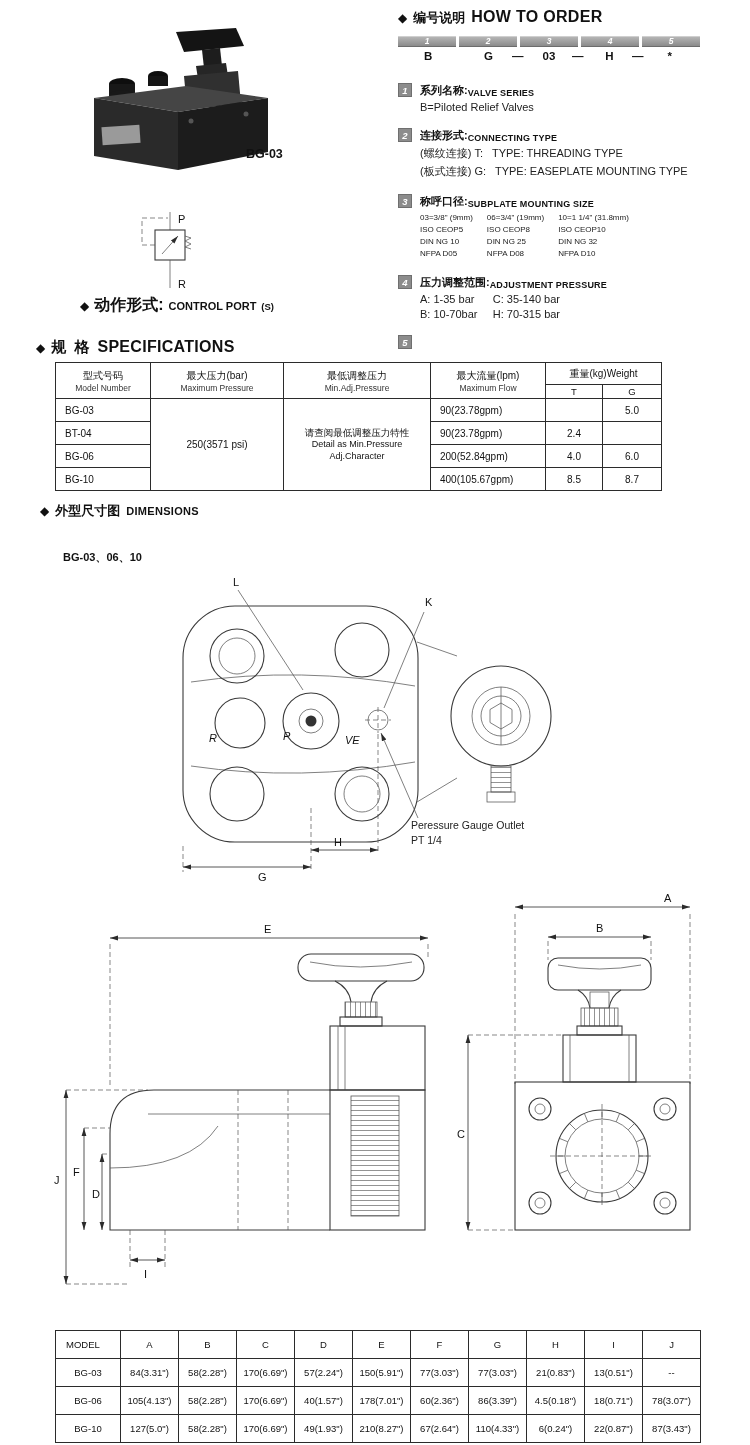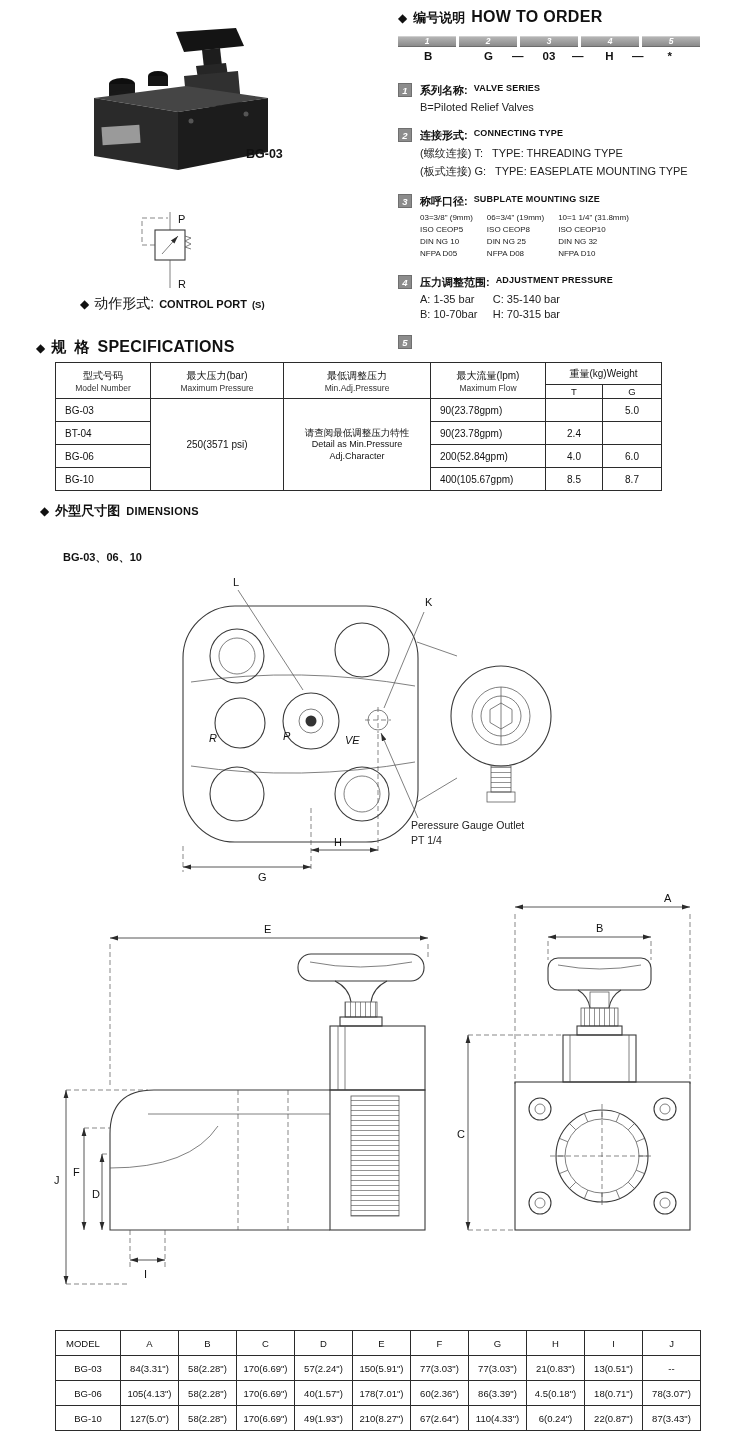--- a/index.html
+++ b/index.html
@@ -20,48 +20,48 @@
   .order{left:398px;top:8px;width:302px}
   .order-bars{display:grid;grid-template-columns:repeat(5,1fr);gap:3px;margin-top:9px}
   .order-bar{height:11px;background:linear-gradient(#b4b4b4,#8b8b8b);border-top:1px solid #cfcfcf;border-bottom:1px solid #6c6c6c;
              color:#fff;font-size:8.5px;font-weight:bold;font-style:italic;display:flex;align-items:center;justify-content:center;line-height:1}
   .order-code{position:relative;display:grid;grid-template-columns:repeat(5,1fr);margin-top:3px;height:15px}
   .order-code span{text-align:center;font-weight:bold;font-size:11.5px}
   .code-dash{position:absolute;top:0;font-weight:bold;font-size:11.5px}
   .oi{display:flex;gap:8px;margin-top:15px}
   .oi .badge{flex:none;width:14px;height:14px;background:#8c8c8c;border:1px solid #6f6f6f;color:#fff;
              font-size:9.5px;font-weight:bold;font-style:italic;display:flex;align-items:center;justify-content:center}
-  .oi-head{display:flex;align-items:flex-start;gap:6px;white-space:nowrap}
+  .oi-head{display:flex;align-items:flex-end;white-space:nowrap}
   .oi-cn{font-weight:bold;font-size:11px}
   .oi-en{font-weight:bold;font-size:9px;letter-spacing:.2px}
   .oi-line{font-size:11px;color:#222;margin-top:3px;white-space:pre-wrap}
   .oi-cols{display:flex;gap:14px;margin-top:3px}
   .oi-col div{font-size:8px;color:#222;line-height:1.5;white-space:nowrap}
 
   
   table{border-collapse:collapse}
   .spec-table{left:55px;top:362px}
   .spec-table td{border:1px solid #2b2b2b;font-size:10px;text-align:center;vertical-align:middle;padding:1px 3px}
   .spec-table .hcn{font-size:10px}
   .spec-table .hen{font-size:8.5px;color:#333}
   .spec-table tr.h td{height:22px}
   .spec-table tr.h2 td{height:13px;font-size:9.5px}
   .spec-table tr.d td{height:23px}
   .spec-table td.left{text-align:left;padding-left:9px}
   .spec-table .minadj div{font-size:9px;line-height:1.3}
   .spec-table .minadj div:first-child{font-size:9.5px}
 
   .dim-table{left:55px;top:1330px}
-  .dim-table td{border:1px solid #2b2b2b;font-size:9.5px;text-align:center;vertical-align:middle;height:25px;padding:0 2px}
+  .dim-table td{border:1px solid #2b2b2b;font-size:9.5px;text-align:center;vertical-align:middle;height:25px;padding:8px 2px}
   .dim-table td.model-h{text-align:left;padding-left:10px}
 
   
   .caption{font-weight:bold;font-size:12.5px}
   .control-line{display:flex;align-items:baseline;gap:5px;white-space:nowrap}
-  .control-line .cn{font-weight:normal;font-size:14px}
+  .control-line .cn{font-weight:bold;font-size:16px}
   .control-line .en{font-weight:bold;font-size:11px}
   .control-line .s{font-weight:bold;font-size:9.5px}
   .models-line{font-weight:bold;font-size:11px}
 
   
   .ol{fill:none;stroke:#3a3a3a;stroke-width:1.1}
   .thin{fill:none;stroke:#555;stroke-width:.75}
   .dash{fill:none;stroke:#555;stroke-width:.7;stroke-dasharray:5 3}
   .dim{fill:none;stroke:#2b2b2b;stroke-width:.8}
   .hrect{stroke:#555;stroke-width:.8}

